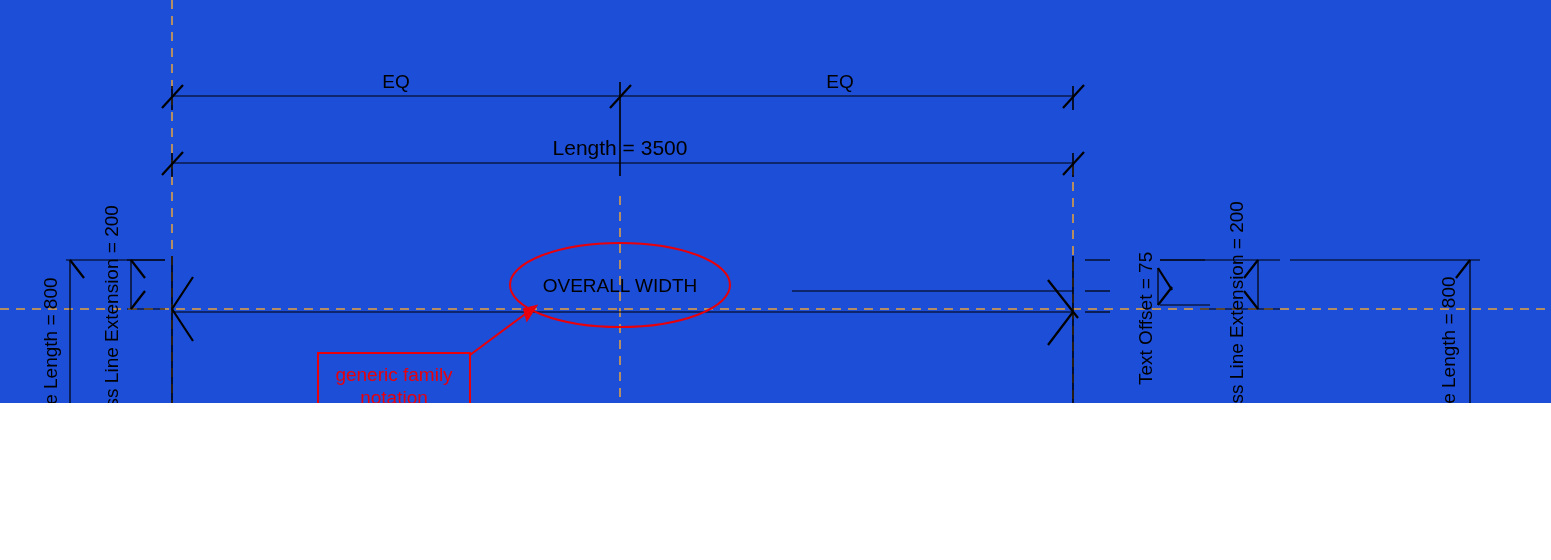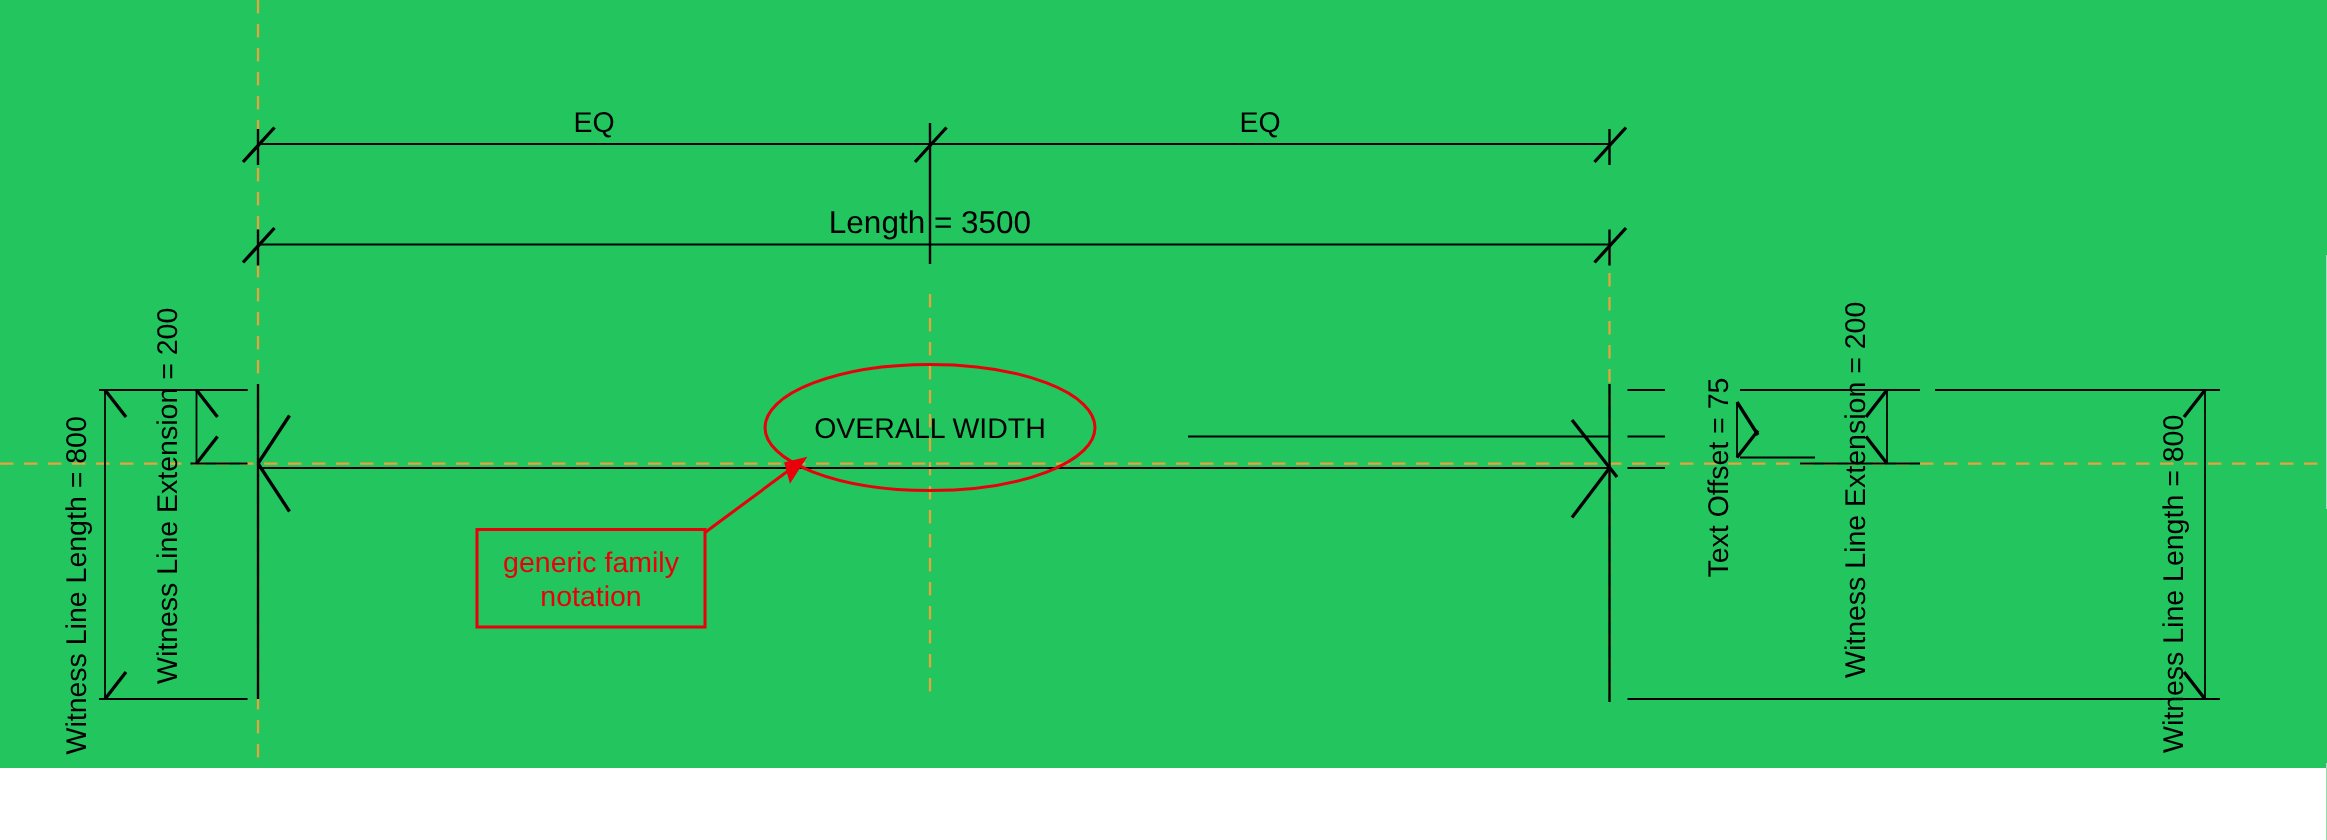--- a/index.html
+++ b/index.html
@@ -6,22 +6,22 @@
     margin: 0;
     padding: 0;
     background: #ffffff;
   }
   body {
     font-family: "Liberation Sans", sans-serif;
   }
   #canvas-wrap {
     position: relative;
     width: 1551px;
-    height: 512px;
-    background: #22c55e;
+    height: 403px;
+    background: #1d4ed8;
     overflow: hidden;
   }
   svg#drawing {
     position: absolute;
     top: 0;
     left: 0;
     width: 1551px;
     height: 560px;
     display: block;
   }

